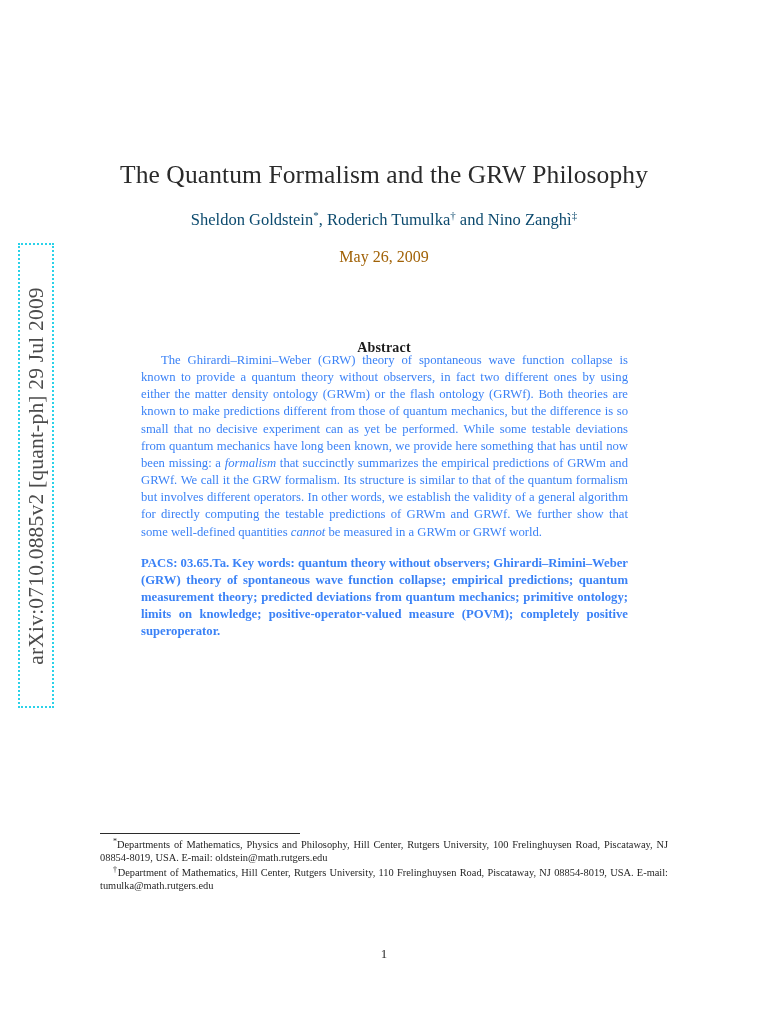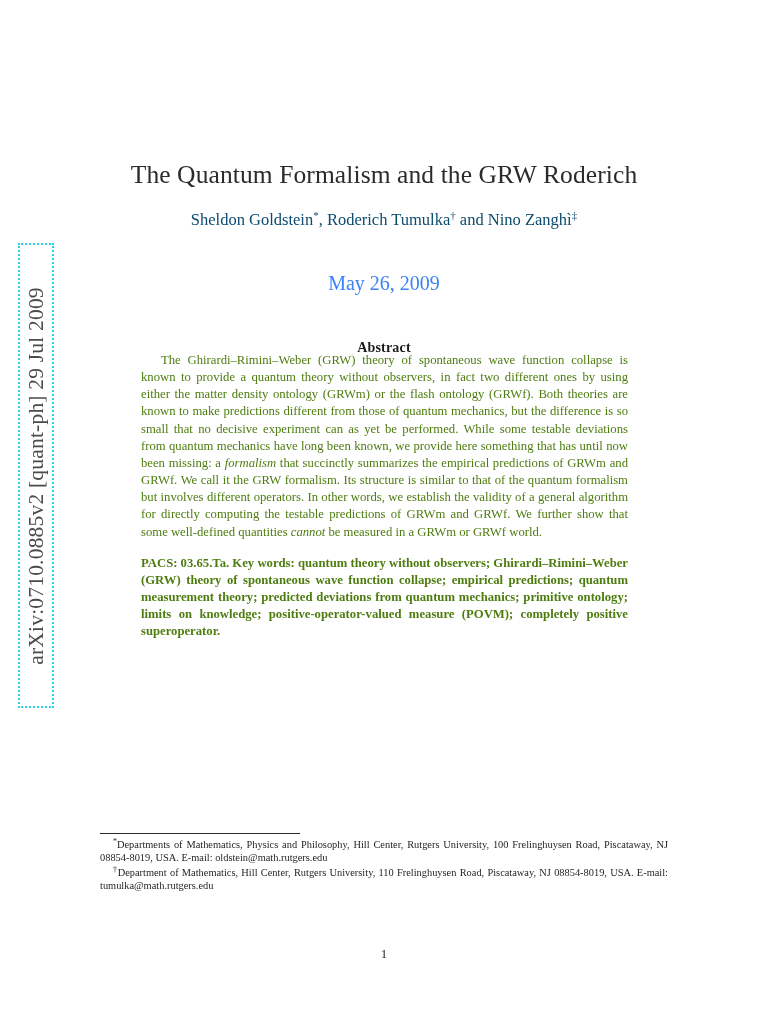--- a/index.html
+++ b/index.html
@@ -75,23 +75,22 @@
     vertical-align: super;
     line-height: 0;
   }
 
   .pub-date {
     position: absolute;
     top: 248px;
     left: 0;
     width: 568px;
     text-align: center;
-    font-size: 20px;
-    color: #3b82f6;
-    margin-top: 24px;
+    font-size: 16px;
+    color: #a16207;
   }
 
   
   .abstract-heading {
     position: absolute;
     top: 340px;
     left: 0;
     width: 568px;
     text-align: center;
     font-size: 14px;
@@ -102,21 +101,21 @@
 
   .abstract-body {
     position: absolute;
     top: 352px;
     left: 41px;
     width: 487px;
     font-size: 12.7px;
     line-height: 17.15px;
     text-align: justify;
     text-justify: inter-word;
-    color: #4d7c0f;
+    color: #3b82f6;
     hyphens: manual;
   }
   .abstract-body p {
     margin: 0;
   }
   .abstract-body p.para-indent {
     text-indent: 20px;
   }
   .abstract-body p.keywords {
     margin-top: 14px;
@@ -166,21 +165,21 @@
 </style>
 </head>
 <body>
 
 <div class="arxiv-stamp">
   <span class="stamp-text">arXiv:0710.0885v2  [quant-ph]  29 Jul 2009</span>
 </div>
 
 <div class="page-col">
 
-  <div class="doc-title">The Quantum Formalism and the GRW Roderich</div>
+  <div class="doc-title">The Quantum Formalism and the GRW Philosophy</div>
 
   <div class="authors">
     <span>Sheldon Goldstein</span><sup>*</sup><span>, </span><span>Roderich Tumulka</span><sup>†</sup><span> and </span><span>Nino Zanghì</span><sup>‡</sup>
   </div>
 
   <div class="pub-date">May 26, 2009</div>
 
   <div class="abstract-heading">Abstract</div>
 
   <div class="abstract-body">

